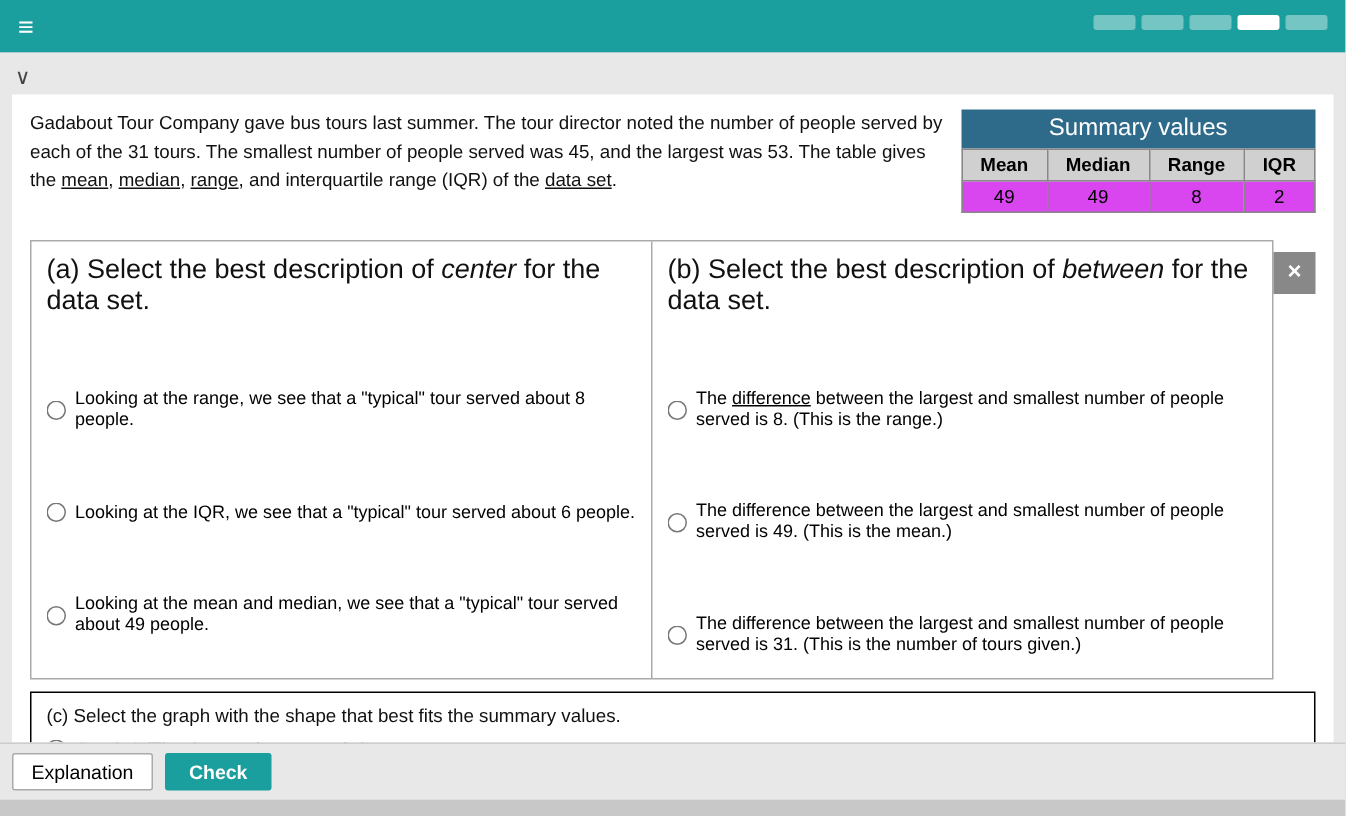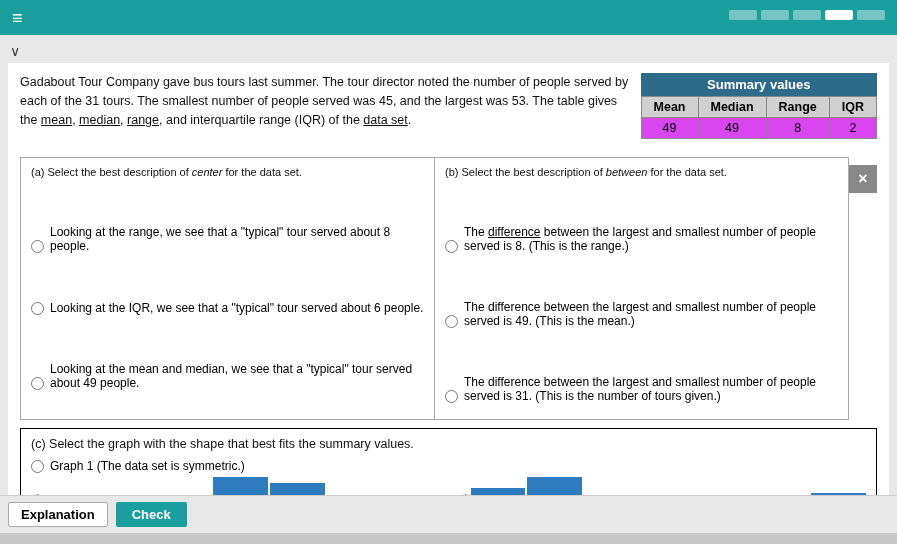--- a/index.html
+++ b/index.html
@@ -95,22 +95,22 @@
       text-decoration: underline;
     }
 
     .summary-table-wrapper {
       flex-shrink: 0;
     }
     .summary-title {
       background: #2e6b8a;
       color: white;
       text-align: center;
-      font-weight: bold;
-      font-size: 13px;
+      font-weight: normal;
+      font-size: 16px;
       padding: 4px 16px;
     }
     .summary-table {
       border-collapse: collapse;
       width: 100%;
     }
     .summary-table th, .summary-table td {
       border: 1px solid #888;
       padding: 3px 12px;
       text-align: center;
@@ -134,30 +134,30 @@
     .question-col {
       flex: 1;
       padding: 8px 10px;
       border-right: 1px solid #aaa;
       font-size: 12.5px;
     }
     .question-col:last-child {
       border-right: none;
     }
     .question-header {
-      font-size: 11px;
+      font-size: 18px;
       margin-bottom: 8px;
       color: #111;
     }
     .question-header em {
       font-style: italic;
     }
     .radio-option {
       display: flex;
-      align-items: flex-end;
+      align-items: center;
       gap: 6px;
       margin-bottom: 8px;
       font-size: 12px;
       cursor: pointer;
       margin-top: 47px;
     }
     .radio-option input[type=radio] {
       margin-top: 2px;
       flex-shrink: 0;
     }
@@ -249,21 +249,20 @@
       background: #e8e8e8;
       border-top: 1px solid #ccc;
     }
     .btn-explanation {
       background: white;
       border: 1px solid #aaa;
       padding: 4px 12px;
       font-size: 13px;
       cursor: pointer;
       border-radius: 2px;
-      font-weight: bold;
     }
     .btn-check {
       background: #1a9e9e;
       color: white;
       border: none;
       padding: 5px 16px;
       font-size: 13px;
       cursor: pointer;
       border-radius: 2px;
       font-weight: bold;

